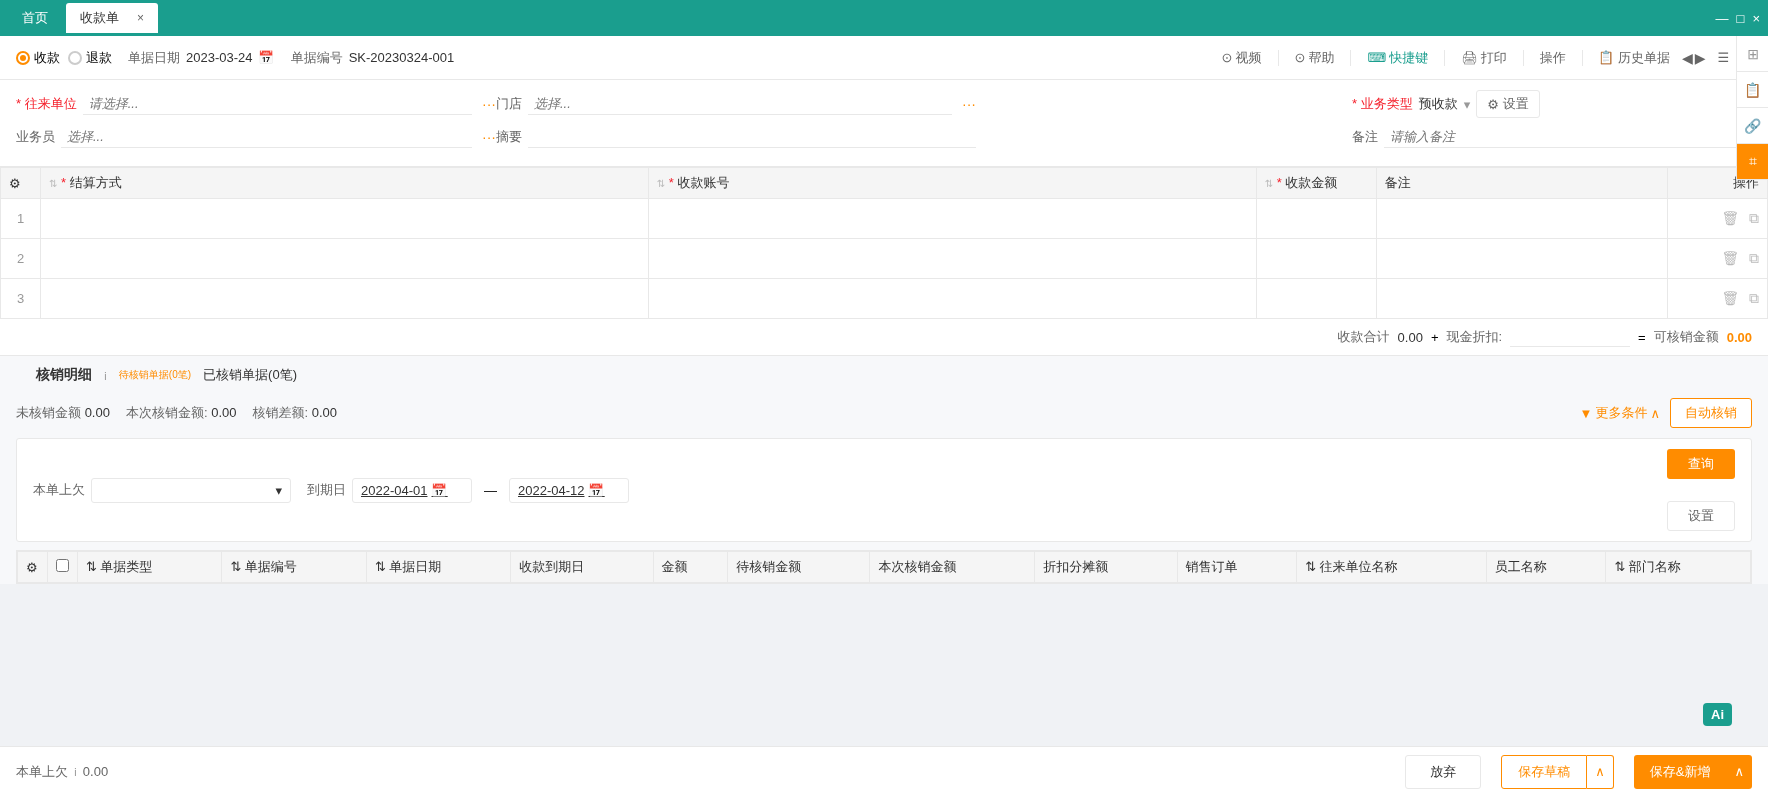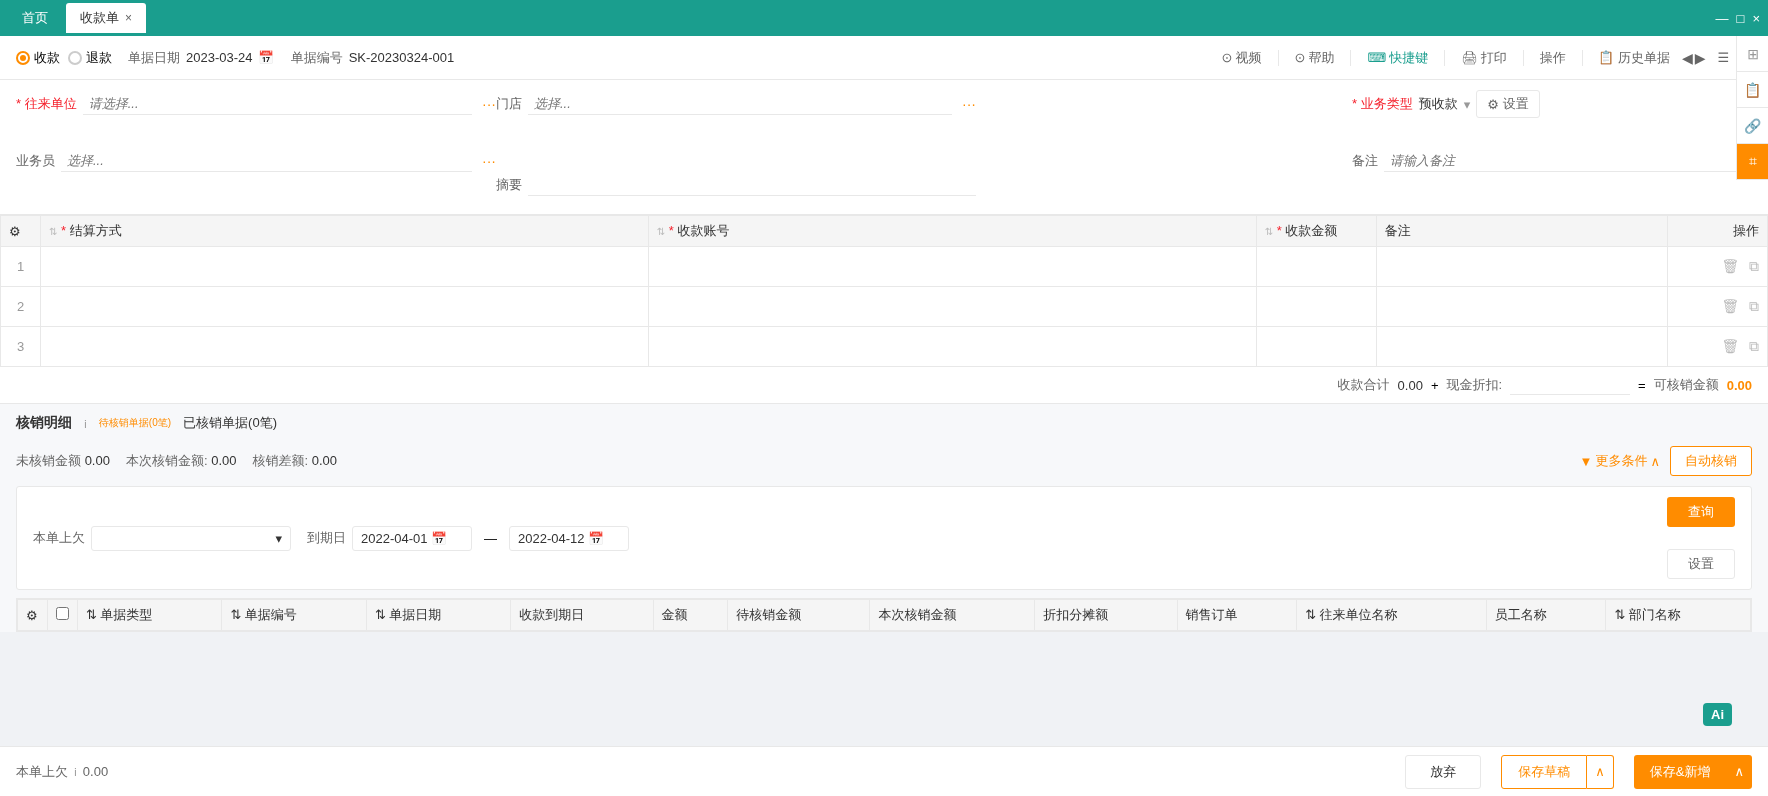--- a/index.html
+++ b/index.html
@@ -20,21 +20,21 @@
       cursor: pointer;
       font-size: 13px;
     }
     .tab-active {
       background: #fff;
       color: #333;
       padding: 6px 14px;
       border-radius: 3px 3px 0 0;
       display: flex;
       align-items: center;
-      gap: 6px;
+      gap: 18px;
       font-size: 13px;
     }
     .tab-close {
       color: #666;
       cursor: pointer;
       font-size: 12px;
     }
     .tab-bar-right {
       margin-left: auto;
       display: flex;
@@ -158,21 +158,21 @@
     }
 
     
     .section {
       background: #f7f8fa;
       padding: 10px 16px 0 16px;
     }
     .section-header {
       display: flex; align-items: center; gap: 12px; margin-bottom: 8px;
     }
-    .section-title { font-size: 14px; font-weight: bold; color: #333; }
+    .section-title { font-size: 14px; font-weight: bold; color: #333; margin-left: 20px; }
     .section-tab {
       color: #ff8c00; cursor: pointer; font-size: 10px;
     }
     .section-tab-normal { color: #333; font-size: 13px; cursor: pointer; }
 
     
     .stats-row {
       display: flex; align-items: center; gap: 16px;
       padding: 6px 0 10px 0;
     }
@@ -201,21 +201,21 @@
     }
     .filter-field { display: flex; align-items: center; gap: 6px; }
     .filter-label { color: #666; }
     .filter-select {
       width: 200px; border: 1px solid #e8e8e8; padding: 4px 8px;
       border-radius: 3px; color: #333; display: flex; align-items: center;
       justify-content: space-between; cursor: pointer; background: #fff;
     }
     .filter-date-input {
       border: 1px solid #e8e8e8; padding: 4px 8px; border-radius: 3px;
-      width: 120px; color: #333; display: flex; align-items: center; gap: 4px;
+      width: 120px; color: #333; display: flex; align-items: center; gap: 4px; text-decoration: underline;
     }
     .filter-actions { margin-left: auto; display: flex; gap: 22px; flex-direction: column; }
     .btn-query {
       background: #ff8c00; color: #fff; border: none;
       padding: 6px 20px; border-radius: 3px; cursor: pointer; font-size: 13px;
     }
     .btn-set {
       background: #fff; border: 1px solid #e8e8e8; color: #666;
       padding: 5px 20px; border-radius: 3px; cursor: pointer; font-size: 13px;
     }
@@ -389,21 +389,21 @@
         <span>设置</span>
       </button>
     </div>
   </div>
   <div class="form-row">
     <div class="form-field" style="max-width:480px;">
       <span class="form-field-label-normal">业务员</span>
       <input class="form-input" type="text" placeholder="选择..." style="">
       <span class="more-btn">···</span>
     </div>
-    <div class="form-field" style="max-width:480px;margin-top:48px;">
+    <div class="form-field" style="max-width:480px;">
       <span class="form-field-label-normal">摘要</span>
       <input class="form-input" type="text" style="">
     </div>
     <div class="form-field" style="max-width:400px;margin-left:auto;">
       <span class="form-field-label-normal">备注</span>
       <input class="form-input" type="text" placeholder="请输入备注" style="">
     </div>
   </div>
 </div>
 

